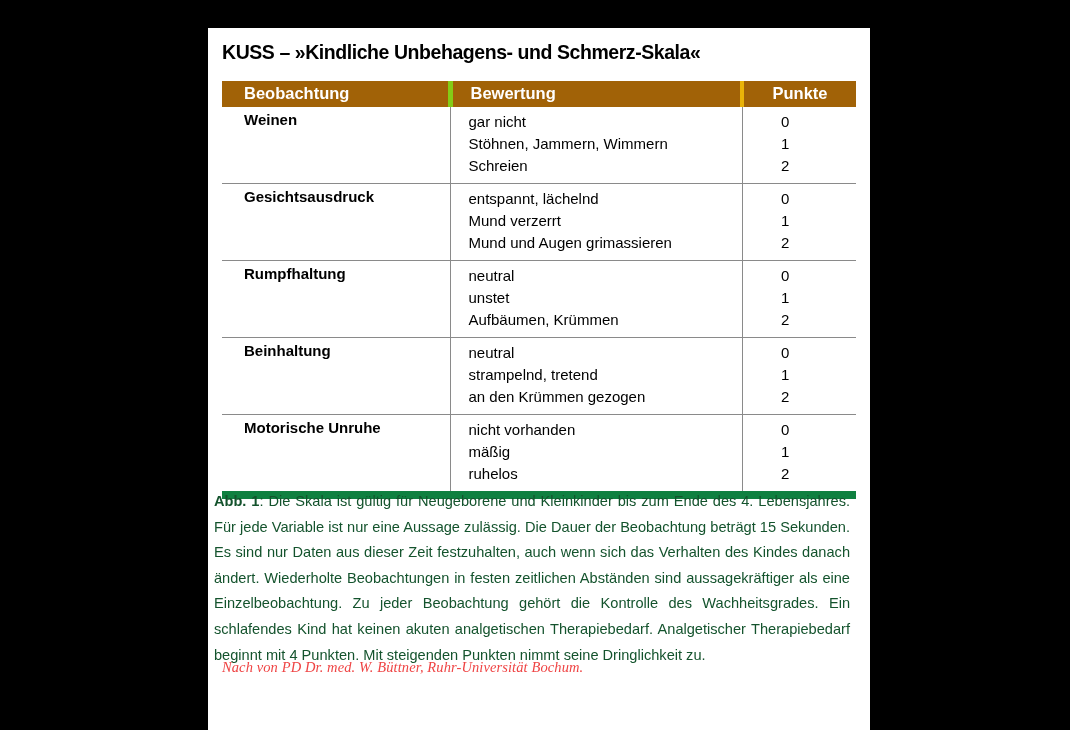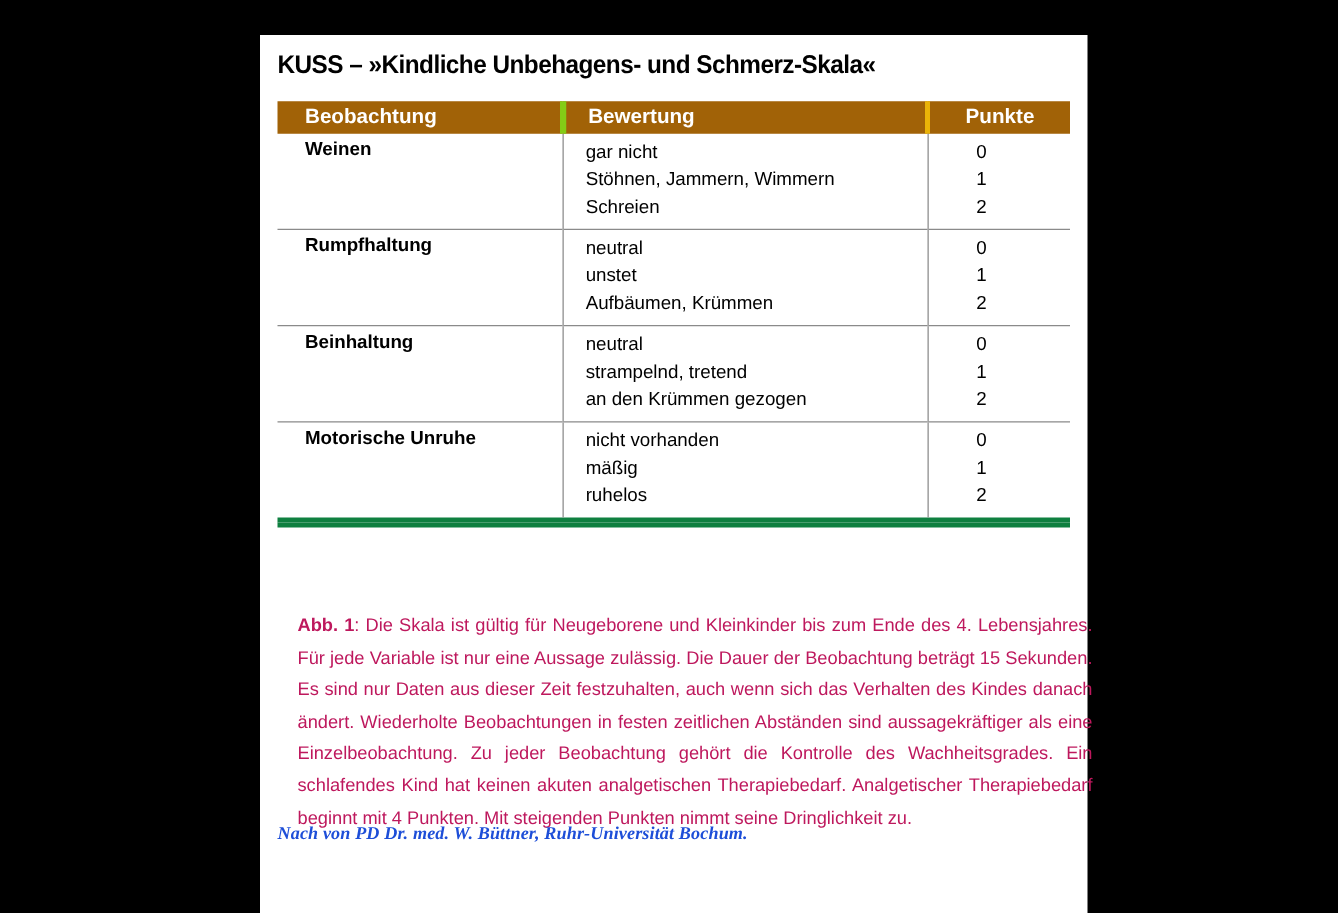--- a/index.html
+++ b/index.html
@@ -119,42 +119,42 @@
     background: #0f8040;
     width: 100%;
   }
   .sum-row td.obs-cell { padding: 6px 0 8px 22px; }
   .sum-row td.eval-cell { padding: 6px 0 8px 18px; }
   .sum-row td.pts-cell { padding: 6px 0 8px 0; }
 
   
   .caption {
     position: absolute;
-    left: 30px;
+    left: 6px;
     top: 461px;
     width: 636px;
     font-size: 14.6px;
     line-height: 25.6px;
-    color: #be185d;
+    color: #14532d;
     text-align: justify;
     text-align-last: left;
     font-family: "Liberation Sans", sans-serif;
   }
   .caption b { font-weight: bold; }
 
   .source {
     position: absolute;
     left: 14px;
     top: 631px;
     width: 636px;
     font-family: "Liberation Serif", serif;
     font-style: italic;
-    font-weight: bold;
+    font-weight: normal;
     font-size: 14.5px;
-    color: #1d4ed8;
+    color: #ef4444;
     letter-spacing: 0.1px;
   }
 </style>
 </head>
 <body>
 
 <div id="figure-panel">
 
   <div class="fig-title">KUSS – »Kindliche Unbehagens- und Schmerz-Skala«</div>
 
@@ -181,20 +181,35 @@
           </td>
           <td class="pts-cell">
             <div class="pts-inner">
               <div class="pts-line">0</div>
               <div class="pts-line">1</div>
               <div class="pts-line">2</div>
             </div>
           </td>
         </tr>
         <tr class="grp-row">
+          <td class="obs-cell">Gesichtsausdruck</td>
+          <td class="eval-cell">
+            <div class="eval-line">entspannt, lächelnd</div>
+            <div class="eval-line">Mund verzerrt</div>
+            <div class="eval-line">Mund und Augen grimassieren</div>
+          </td>
+          <td class="pts-cell">
+            <div class="pts-inner">
+              <div class="pts-line">0</div>
+              <div class="pts-line">1</div>
+              <div class="pts-line">2</div>
+            </div>
+          </td>
+        </tr>
+        <tr class="grp-row">
           <td class="obs-cell">Rumpfhaltung</td>
           <td class="eval-cell">
             <div class="eval-line">neutral</div>
             <div class="eval-line">unstet</div>
             <div class="eval-line">Aufbäumen, Krümmen</div>
           </td>
           <td class="pts-cell">
             <div class="pts-inner">
               <div class="pts-line">0</div>
               <div class="pts-line">1</div>

